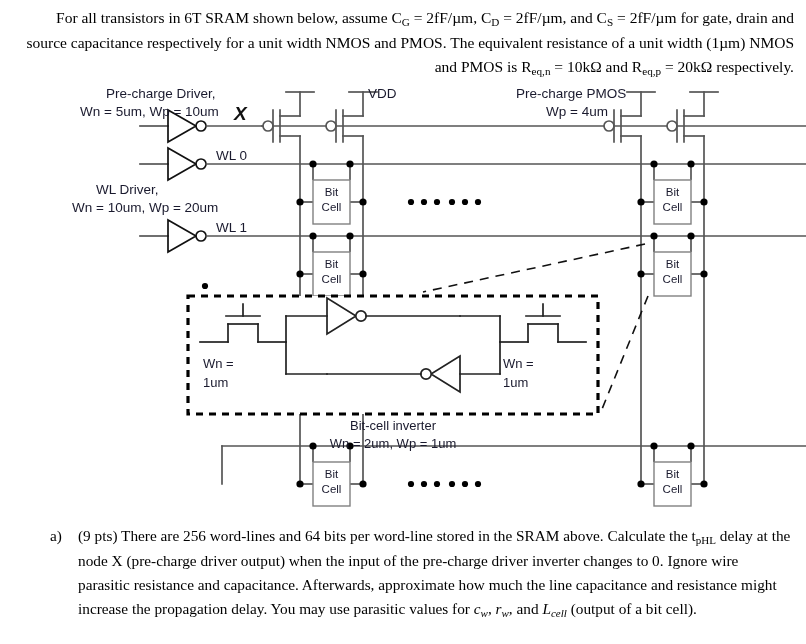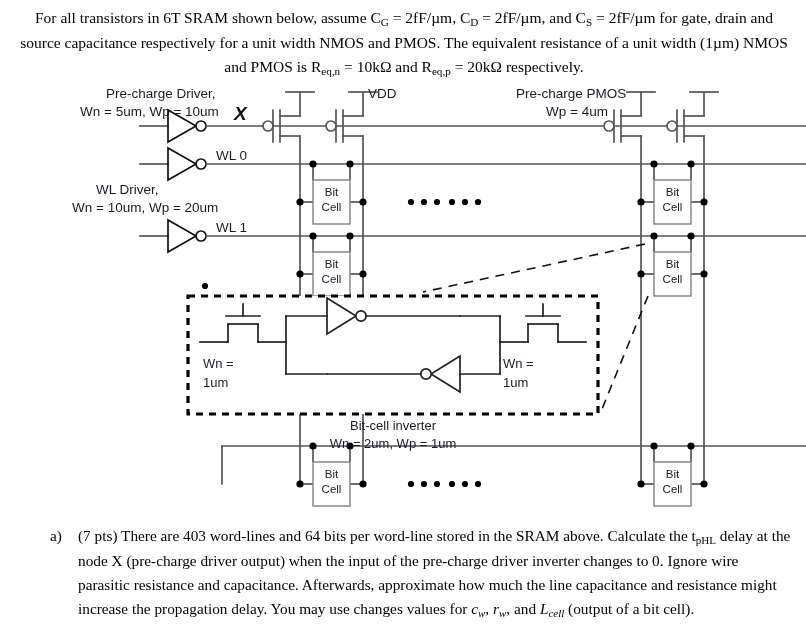--- a/index.html
+++ b/index.html
@@ -4,21 +4,21 @@
 <style>
   html,body{margin:0;padding:0;}
   body{
     width:806px;height:644px;background:#fff;
     font-family:"Liberation Serif", serif;
     color:#000;overflow:hidden;position:relative;
   }
   .problem-text{
     position:absolute;left:14px;top:6px;width:780px;
     font-family:"Liberation Serif", serif;
-    font-size:15.5px;line-height:1.52;text-align:center;
+    font-size:15.5px;line-height:1.52;text-align:right;
   }
   .sub{font-size:0.72em;vertical-align:-0.28em;}
   .figure{position:absolute;left:0;top:84px;width:806px;height:438px;}
   .figure svg{display:block;}
   .qpart{
     position:absolute;left:78px;top:524px;width:714px;
     font-family:"Liberation Serif", serif;
     font-size:15.3px;line-height:1.55;
   }
   .qpart .marker{position:absolute;left:-28px;top:0;}
@@ -327,19 +327,19 @@
   <text x="96" y="110" font-size="13.5" fill="#1a1a2e">WL Driver,</text>
   <text x="72" y="128" font-size="13.5" fill="#1a1a2e">Wn = 10um, Wp = 20um</text>
   <text x="216" y="148" font-size="13.5" fill="#1a1a2e">WL 1</text>
   <text x="516" y="14" font-size="13.5" fill="#1a1a2e">Pre-charge PMOS</text>
   <text x="546" y="32" font-size="13.5" fill="#1a1a2e">Wp = 4um</text>
 </svg>
 </div>
 
 <div class="qpart">
   <span class="marker">a)</span>
-  <span class="body"><span>(7 pts) There are 403 word-lines and 64 bits per word-line stored in the SRAM above. Calculate</span>
+  <span class="body"><span>(9 pts) There are 256 word-lines and 64 bits per word-line stored in the SRAM above. Calculate</span>
     <span>the t</span><span class="sub">pHL</span><span> delay at the node X (pre-charge driver output) when the input of the pre-charge driver</span>
     <span>inverter changes to 0. Ignore wire parasitic resistance and capacitance. Afterwards, approximate</span>
     <span>how much the line capacitance and resistance might increase the propagation delay. You may use</span>
-    <span>changes values for </span><span class="it">c</span><span class="sub it">w</span><span>, </span><span class="it">r</span><span class="sub it">w</span><span>, and </span><span class="it">L</span><span class="sub it">cell</span><span> (output of a bit cell).</span>
+    <span>parasitic values for </span><span class="it">c</span><span class="sub it">w</span><span>, </span><span class="it">r</span><span class="sub it">w</span><span>, and </span><span class="it">L</span><span class="sub it">cell</span><span> (output of a bit cell).</span>
   </span>
 </div>
 
 </body></html>

